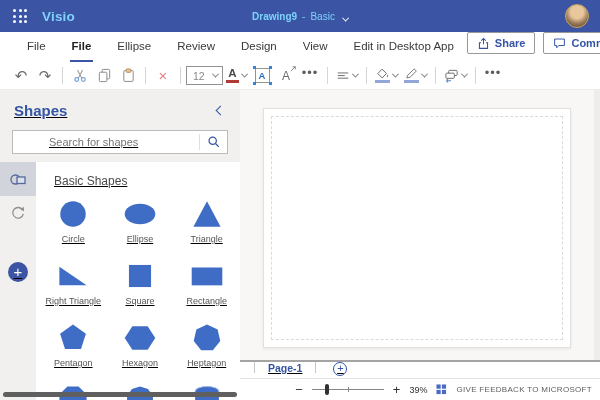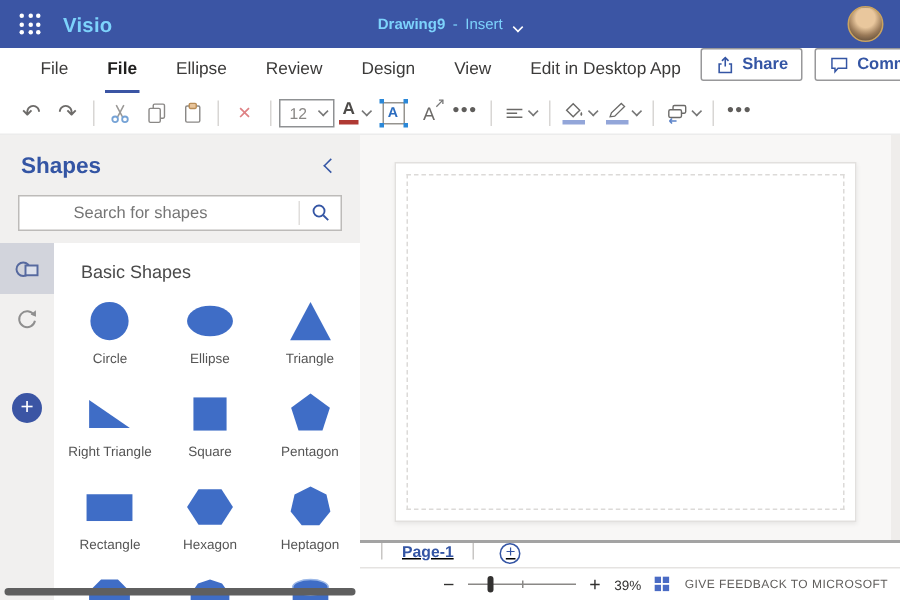--- a/index.html
+++ b/index.html
@@ -48,21 +48,21 @@
   .txtbox i{position:absolute;width:3px;height:3px;background:#2b88d8;left:50%;top:50%;margin:-1.5px 0 0 -1.5px;
             box-shadow:-8px -8px 0 #2b88d8,8px -8px 0 #2b88d8,-8px 8px 0 #2b88d8,8px 8px 0 #2b88d8;background:transparent;}
   .arot{position:relative;font-size:12px;color:#6d6b69;font-weight:normal;}
   .arot svg{position:absolute;top:-4px;right:-7px;}
   .dots{font-size:13px;color:#5f5d5b;letter-spacing:1px;line-height:0;padding-bottom:5px;}
 
   
   .main{display:flex;height:310px;}
 
   
-  .panel{width:240px;background:#f1f0ef;display:flex;flex-direction:column;position:relative;flex:none;}
+  .panel{width:240px;background:#f1f0ef;display:flex;flex-direction:column;position:relative;flex:none;text-decoration:underline;}
   .panel-title-row{display:flex;justify-content:space-between;align-items:center;padding:12px 16px 0 14px;}
   .panel-title{color:#3455a4;font-size:15px;font-weight:600;}
   .collapse{width:7px;height:7px;border-left:1.6px solid #3455a4;border-bottom:1.6px solid #3455a4;transform:rotate(45deg);cursor:pointer;}
   .search{margin:11px 12px 8px;height:24px;background:#fff;border:1px solid #bdbbb9;display:flex;align-items:center;}
   .search input{flex:1;min-width:0;border:none;outline:none;font-size:11px;color:#555;padding:0 8px;background:transparent;font-family:"Liberation Sans",sans-serif;margin-left:28px;}
   .search .sep{width:1px;height:16px;background:#e0dedc;}
   .search .mag{width:27px;height:100%;display:flex;align-items:center;justify-content:center;cursor:pointer;}
   .panel-body{flex:1;display:flex;overflow:hidden;}
   .rail{width:36px;display:flex;flex-direction:column;align-items:center;flex:none;}
   .rail-item{width:36px;height:34px;display:flex;align-items:center;justify-content:center;cursor:pointer;}
@@ -114,21 +114,21 @@
       <span></span>
       <span></span>
       <span></span>
       <span></span>
       <span></span>
   </div>
   <div class="app-name">Visio</div>
   <div class="doc-title">
     <span class="docname">Drawing9</span>
     <span>-</span>
-    <span>Insert</span>
+    <span>Basic</span>
     <span class="chev white"></span>
   </div>
   <div class="avatar"></div>
 </div>
 
 <div class="menubar">
   <div class="menu-tabs" id="menu-tabs">
       <div class="tab">File</div>
       <div class="tab active">File</div>
       <div class="tab">Ellipse</div>
@@ -315,29 +315,29 @@
               <span class="lbl">Right Triangle</span>
             </div>
             <div class="cell">
               <svg viewBox="0 0 40 40" xmlns="http://www.w3.org/2000/svg">
                 <rect x="7" y="7" width="26" height="26" fill="#3f6dc6"></rect>
               </svg>
               <span class="lbl">Square</span>
             </div>
             <div class="cell">
               <svg viewBox="0 0 40 40" xmlns="http://www.w3.org/2000/svg">
+                <rect x="2" y="10" width="36" height="21" fill="#3f6dc6"></rect>
+              </svg>
+              <span class="lbl">Rectangle</span>
+            </div>
+            <div class="cell">
+              <svg viewBox="0 0 40 40" xmlns="http://www.w3.org/2000/svg">
                 <polygon points="20,4 35.2,15.1 29.4,33 10.6,33 4.8,15.1" fill="#3f6dc6"></polygon>
               </svg>
               <span class="lbl">Pentagon</span>
-            </div>
-            <div class="cell">
-              <svg viewBox="0 0 40 40" xmlns="http://www.w3.org/2000/svg">
-                <rect x="2" y="10" width="36" height="21" fill="#3f6dc6"></rect>
-              </svg>
-              <span class="lbl">Rectangle</span>
             </div>
             <div class="cell">
               <svg viewBox="0 0 40 40" xmlns="http://www.w3.org/2000/svg">
                 <polygon points="11,6.1 29,6.1 38,20 29,33.9 11,33.9 2,20" fill="#3f6dc6"></polygon>
               </svg>
               <span class="lbl">Hexagon</span>
             </div>
             <div class="cell">
               <svg viewBox="0 0 40 40" xmlns="http://www.w3.org/2000/svg">
                 <polygon points="20,4 32.5,10.1 35.6,23.6 26.9,34.4 13.1,34.4 4.4,23.6 7.5,10.1" fill="#3f6dc6"></polygon>

